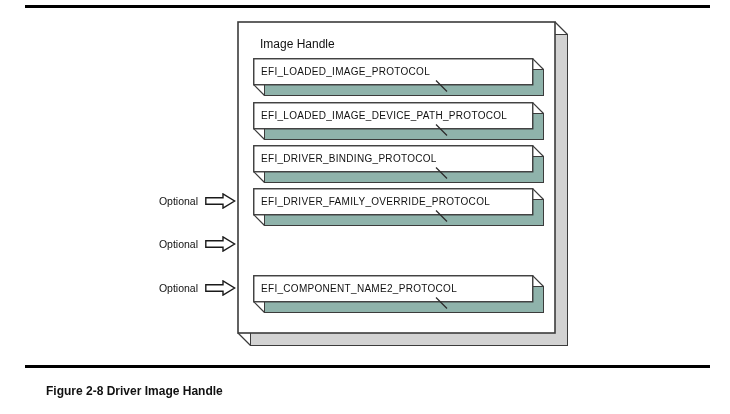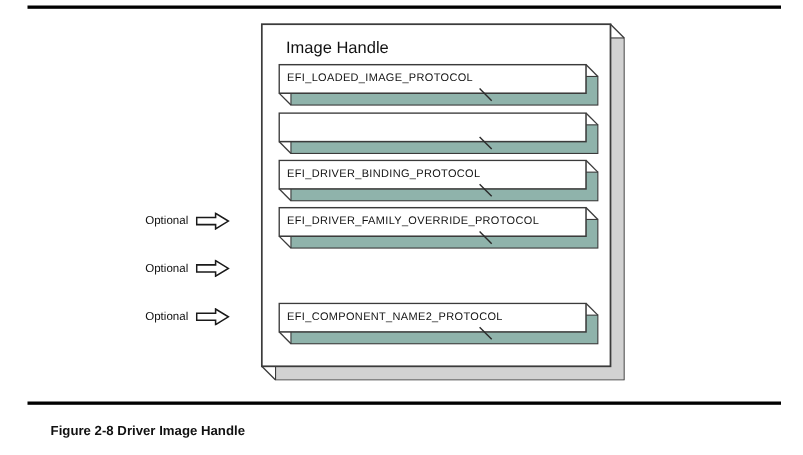--- a/index.html
+++ b/index.html
@@ -11,40 +11,40 @@
     color:var(--text,#111);
     overflow:hidden;
   }
   .rule{position:absolute;left:25px;width:685px;height:3px;background:var(--rule,#000);}
   .rule.top{top:5px;}
   .rule.bottom{top:365px;}
 
   .main-slab{position:absolute;left:237px;top:21px;width:331px;height:325px;}
   .main-title{
     position:absolute;left:260px;top:37px;
-    font-size:15px;line-height:14px;white-space:nowrap;
+    font-size:12px;line-height:14px;white-space:nowrap;
   }
 
   .proto-row{position:absolute;left:253px;width:292px;height:39px;}
   .proto-label{
     position:absolute;left:0;top:0;width:271px;height:27px;
     padding-left:8px;display:flex;align-items:center;
     font-size:10px;letter-spacing:0.3px;white-space:nowrap;
   }
 
   .slab-back{fill:var(--slab-shadow,#8fb3ab);stroke:var(--stroke,#3b3b3b);stroke-width:1;}
   .main-back{fill:var(--main-shadow,#d2d2d2);stroke:var(--stroke,#3b3b3b);stroke-width:1;}
   .slab-face{fill:var(--slab-face,#fff);stroke:var(--stroke,#3b3b3b);stroke-width:1.4;}
   .main-face{fill:var(--slab-face,#fff);stroke:var(--stroke,#3b3b3b);stroke-width:1.6;}
   .slab-edge{stroke:var(--stroke,#3b3b3b);stroke-width:1.2;}
   .tick{stroke:#2b2b2b;stroke-width:1.3;}
 
   .optional-row{
-    position:absolute;left:132px;width:88px;height:16px;
-    display:flex;align-items:center;justify-content:flex-start;gap:7px;
+    position:absolute;left:148px;width:88px;height:16px;
+    display:flex;align-items:center;justify-content:flex-end;gap:7px;
   }
   .optional-label{font-size:10.5px;line-height:16px;white-space:nowrap;}
   .arrow-shape{fill:#ffffff;stroke:#1a1a1a;stroke-width:1.4;stroke-linejoin:miter;}
 
   .caption{
     position:absolute;left:46px;top:384px;width:685px;
     font-size:12px;font-weight:bold;white-space:nowrap;
   }
 </style>
 </head>
@@ -77,20 +77,21 @@
   </div>
 
   <div class="proto-row" style="top:102px">
     <svg width="292" height="39" viewBox="0 0 292 39">
       <rect class="slab-back" x="11.5" y="11.5" width="279" height="26"></rect>
       <rect class="slab-face" x="0.75" y="0.75" width="279" height="26"></rect>
       <line class="slab-edge" x1="279.9" y1="0.9" x2="290.5" y2="11.5"></line>
       <line class="slab-edge" x1="0.9" y1="26.9" x2="11.5" y2="37.5"></line>
       <line class="tick" x1="183" y1="22.5" x2="194" y2="33.5"></line>
     </svg>
+    <div class="proto-label">EFI_LOADED_IMAGE_DEVICE_PATH_PROTOCOL</div>
   </div>
 
   <div class="proto-row" style="top:188px">
     <svg width="292" height="39" viewBox="0 0 292 39">
       <rect class="slab-back" x="11.5" y="11.5" width="279" height="26"></rect>
       <rect class="slab-face" x="0.75" y="0.75" width="279" height="26"></rect>
       <line class="slab-edge" x1="279.9" y1="0.9" x2="290.5" y2="11.5"></line>
       <line class="slab-edge" x1="0.9" y1="26.9" x2="11.5" y2="37.5"></line>
       <line class="tick" x1="183" y1="22.5" x2="194" y2="33.5"></line>
     </svg>

